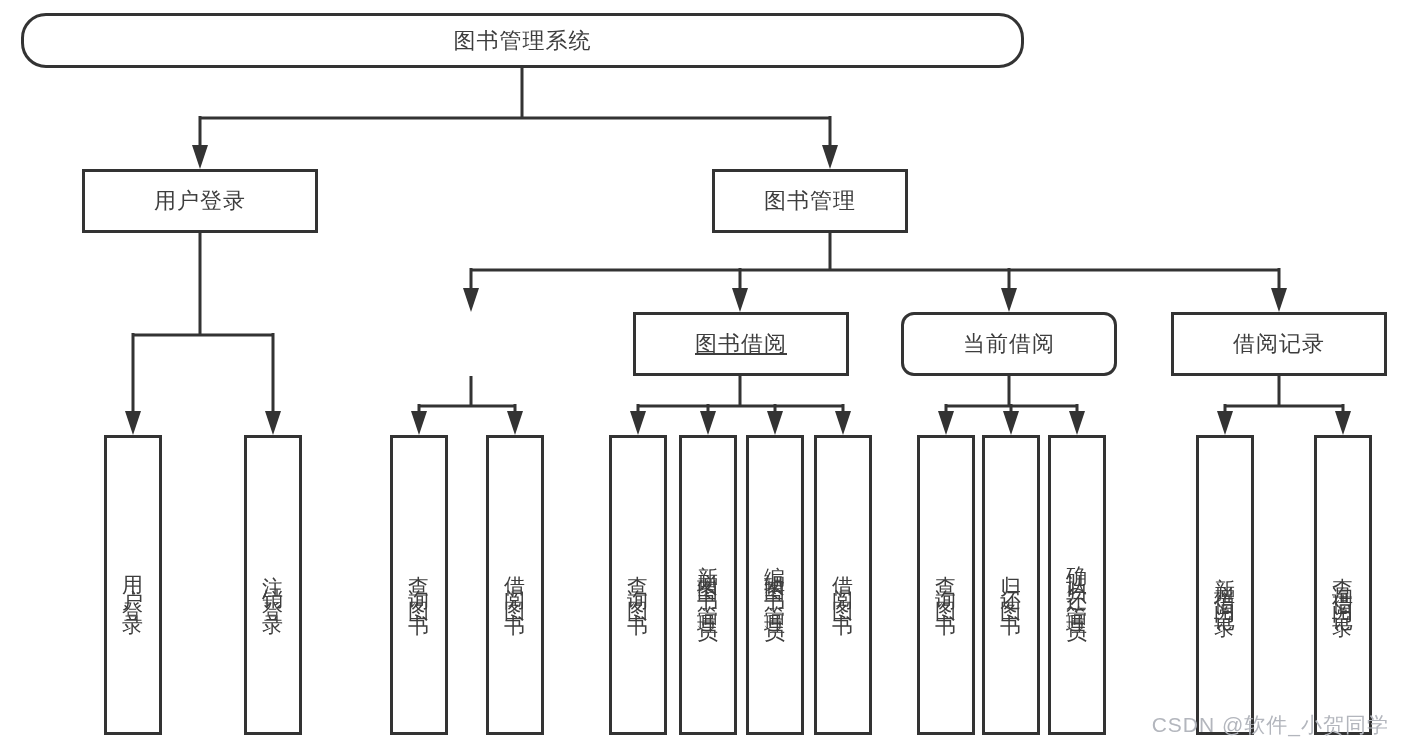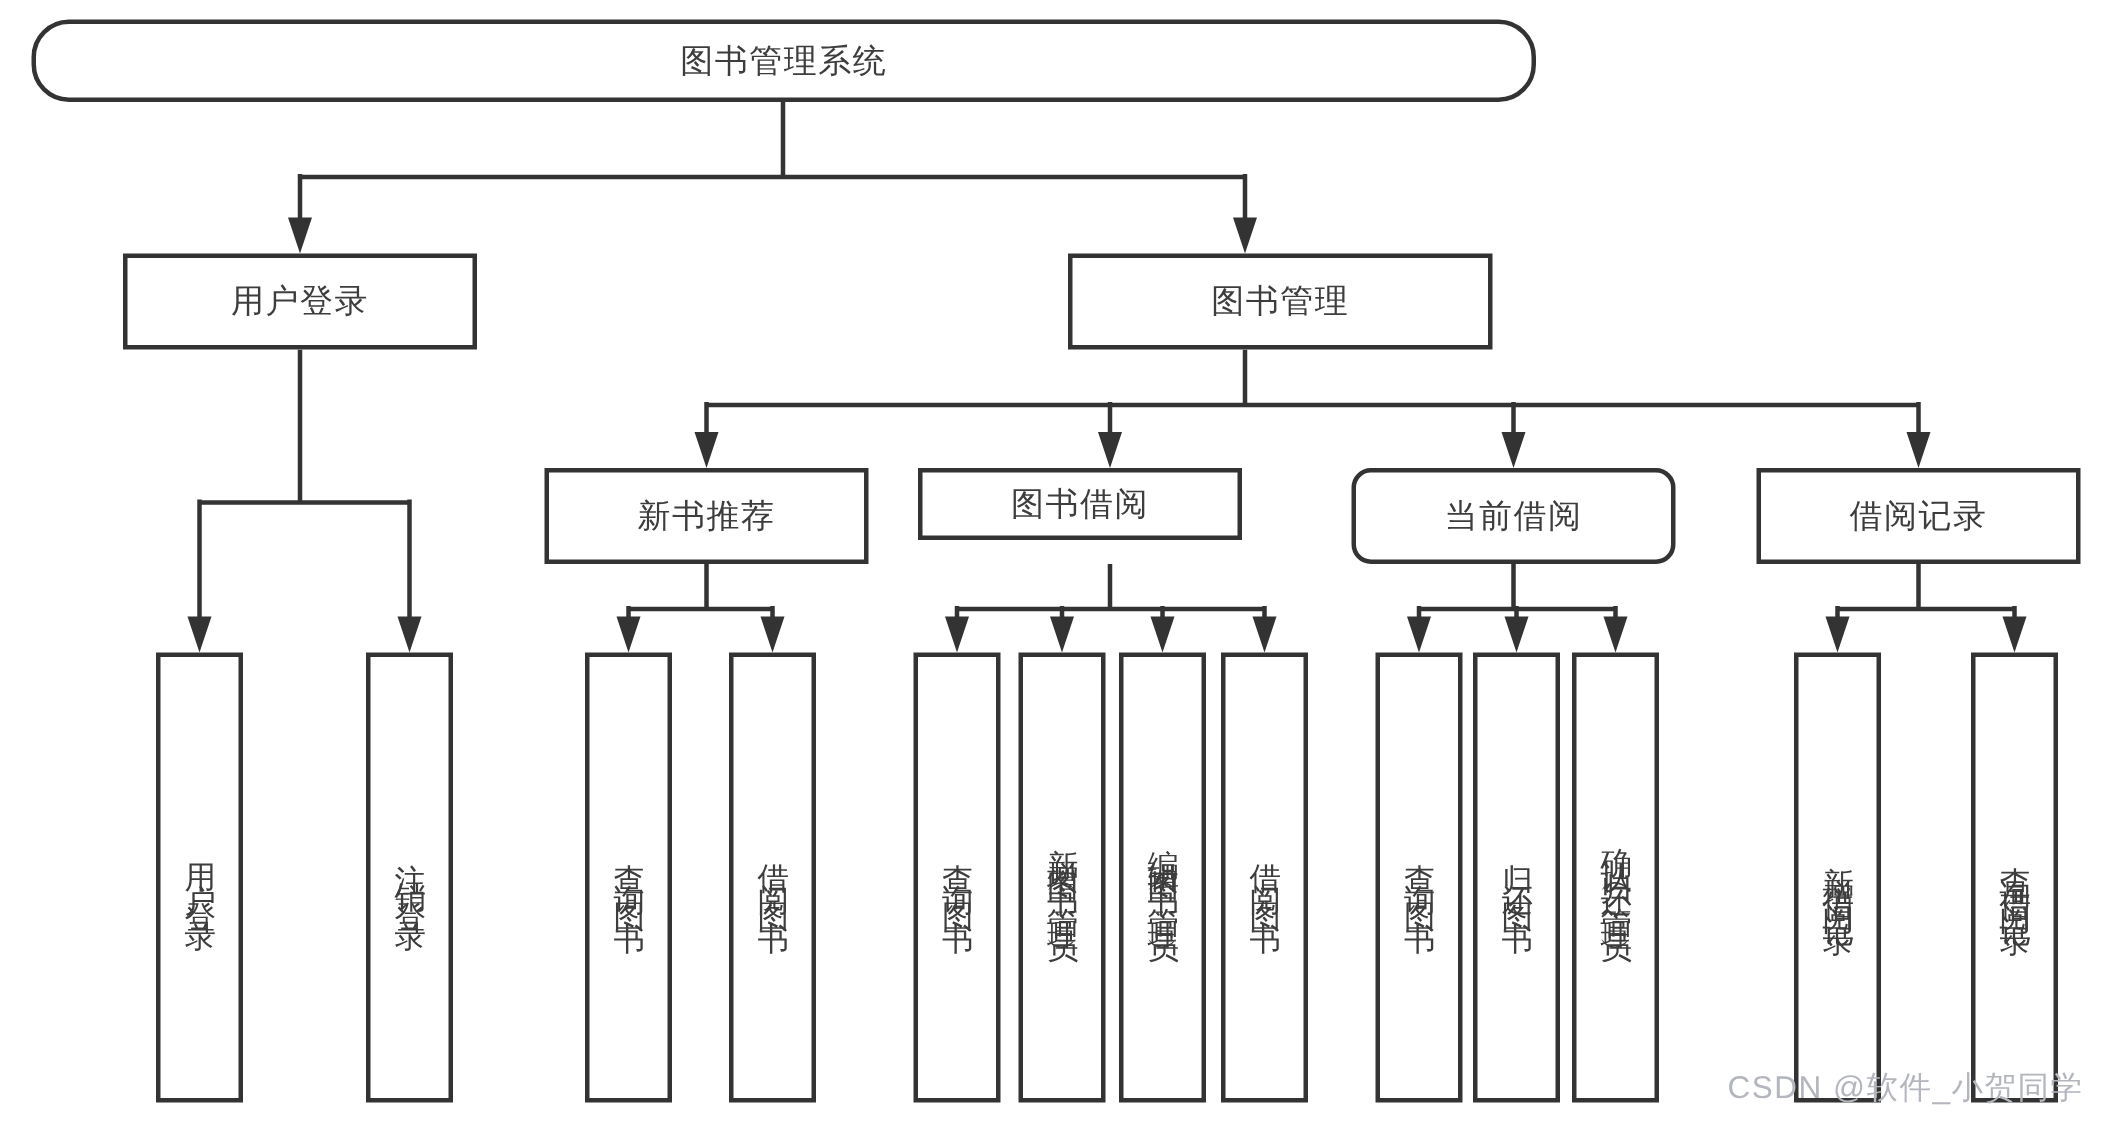--- a/index.html
+++ b/index.html
@@ -89,28 +89,25 @@
       M1335 411 L1351 411 L1343 435 Z"></path>
   </svg>
 
   <div class="box hbox" style="left:21px;top:13px;width:1003px;height:55px;border-radius:25px;">
     <span class="lbl">图书管理系统</span>
   </div>
 
   <div class="box hbox" style="left:82px;top:169px;width:236px;height:64px;">
     <span class="lbl">用户登录</span>
   </div>
-  <div class="box hbox" style="left:712px;top:169px;width:283px;height:64px;">
+  <div class="box hbox" style="left:712px;top:169px;width:196px;height:64px;">
     <span class="lbl">图书管理</span>
   </div>
 
-  <div class="box hbox" style="left:363px;top:312px;width:216px;height:64px;">
-    <span class="lbl">新书推荐</span>
-  </div>
-  <div class="box hbox" style="left:612px;top:312px;width:216px;height:48px;">
+  <div class="box hbox" style="left:633px;top:312px;width:216px;height:64px;text-decoration:underline;">
     <span class="lbl">图书借阅</span>
   </div>
   <div class="box hbox" style="left:901px;top:312px;width:216px;height:64px;border-radius:13px;">
     <span class="lbl">当前借阅</span>
   </div>
   <div class="box hbox" style="left:1171px;top:312px;width:216px;height:64px;">
     <span class="lbl">借阅记录</span>
   </div>
 
   <div class="box vbox" style="left:104px;">

